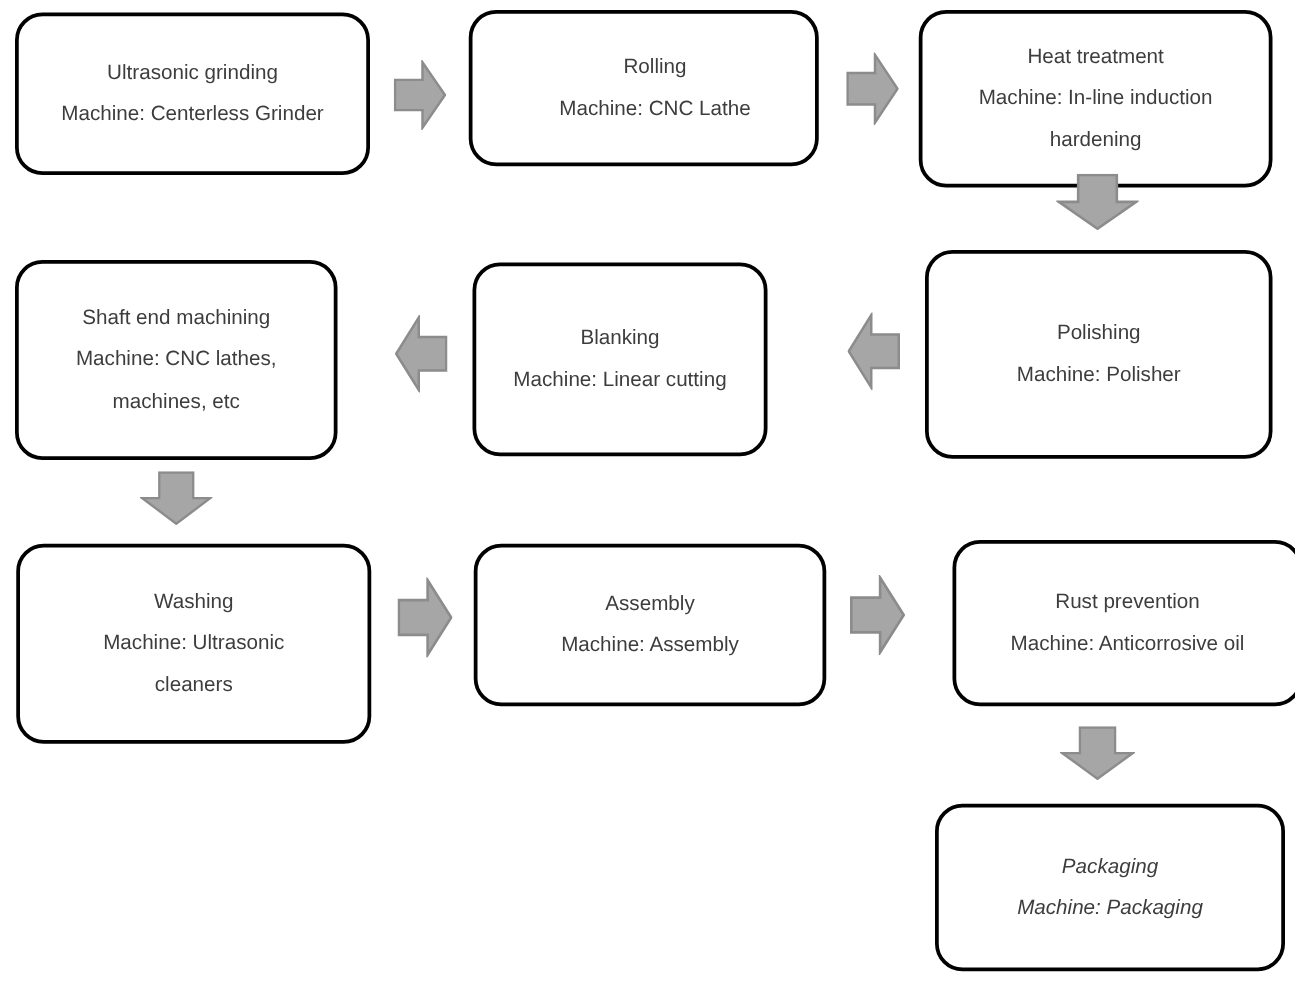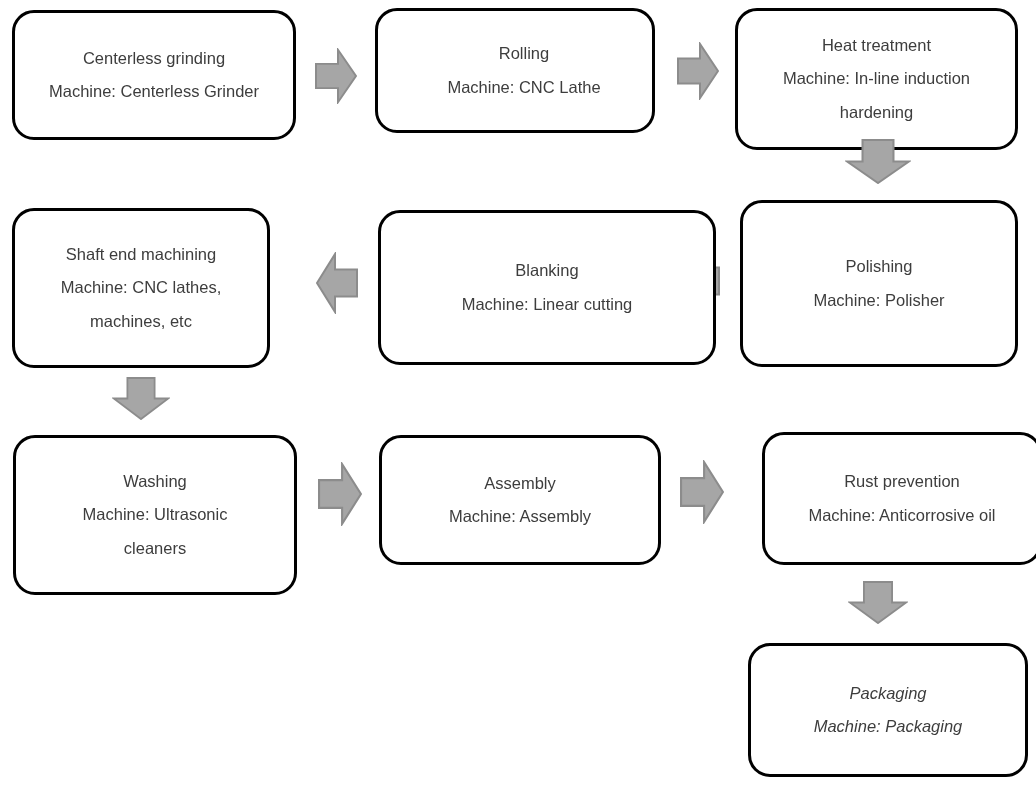--- a/index.html
+++ b/index.html
@@ -36,21 +36,21 @@
     stroke-width: 2;
     stroke-linejoin: miter;
   }
 </style>
 </head>
 <body>
 
 <div class="canvas">
 
   <div class="node" style="left:12px; top:10px; width:284px; height:130px;">
-    <div class="node-line">Centerless grinding</div>
+    <div class="node-line">Ultrasonic grinding</div>
     <div class="node-line">Machine: Centerless Grinder</div>
   </div>
 
   <div class="arrow" style="left:315px; top:48px; width:42px; height:56px;">
     <svg viewBox="0 0 42 60" preserveAspectRatio="none">
         <polygon points="1,17 23,17 23,2 41,30 23,58 23,43 1,43"></polygon>
       </svg>
   </div>
 
   <div class="node" style="left:375px; top:8px; width:280px; height:125px;padding-left:26px;">
@@ -80,21 +80,21 @@
     <div class="node-line">Polishing</div>
     <div class="node-line">Machine: Polisher</div>
   </div>
 
   <div class="arrow" style="left:678px; top:250px; width:42px; height:62px;">
     <svg viewBox="0 0 42 60" preserveAspectRatio="none">
         <polygon points="41,17 19,17 19,2 1,30 19,58 19,43 41,43"></polygon>
       </svg>
   </div>
 
-  <div class="node" style="left:378px; top:210px; width:338px; height:155px;text-align:right;">
+  <div class="node" style="left:378px; top:210px; width:236px; height:155px;text-align:right;">
     <div class="node-line">Blanking</div>
     <div class="node-line">Machine: Linear cutting</div>
   </div>
 
   <div class="arrow" style="left:316px; top:252px; width:42px; height:62px;">
     <svg viewBox="0 0 42 60" preserveAspectRatio="none">
         <polygon points="41,17 19,17 19,2 1,30 19,58 19,43 41,43"></polygon>
       </svg>
   </div>
 

